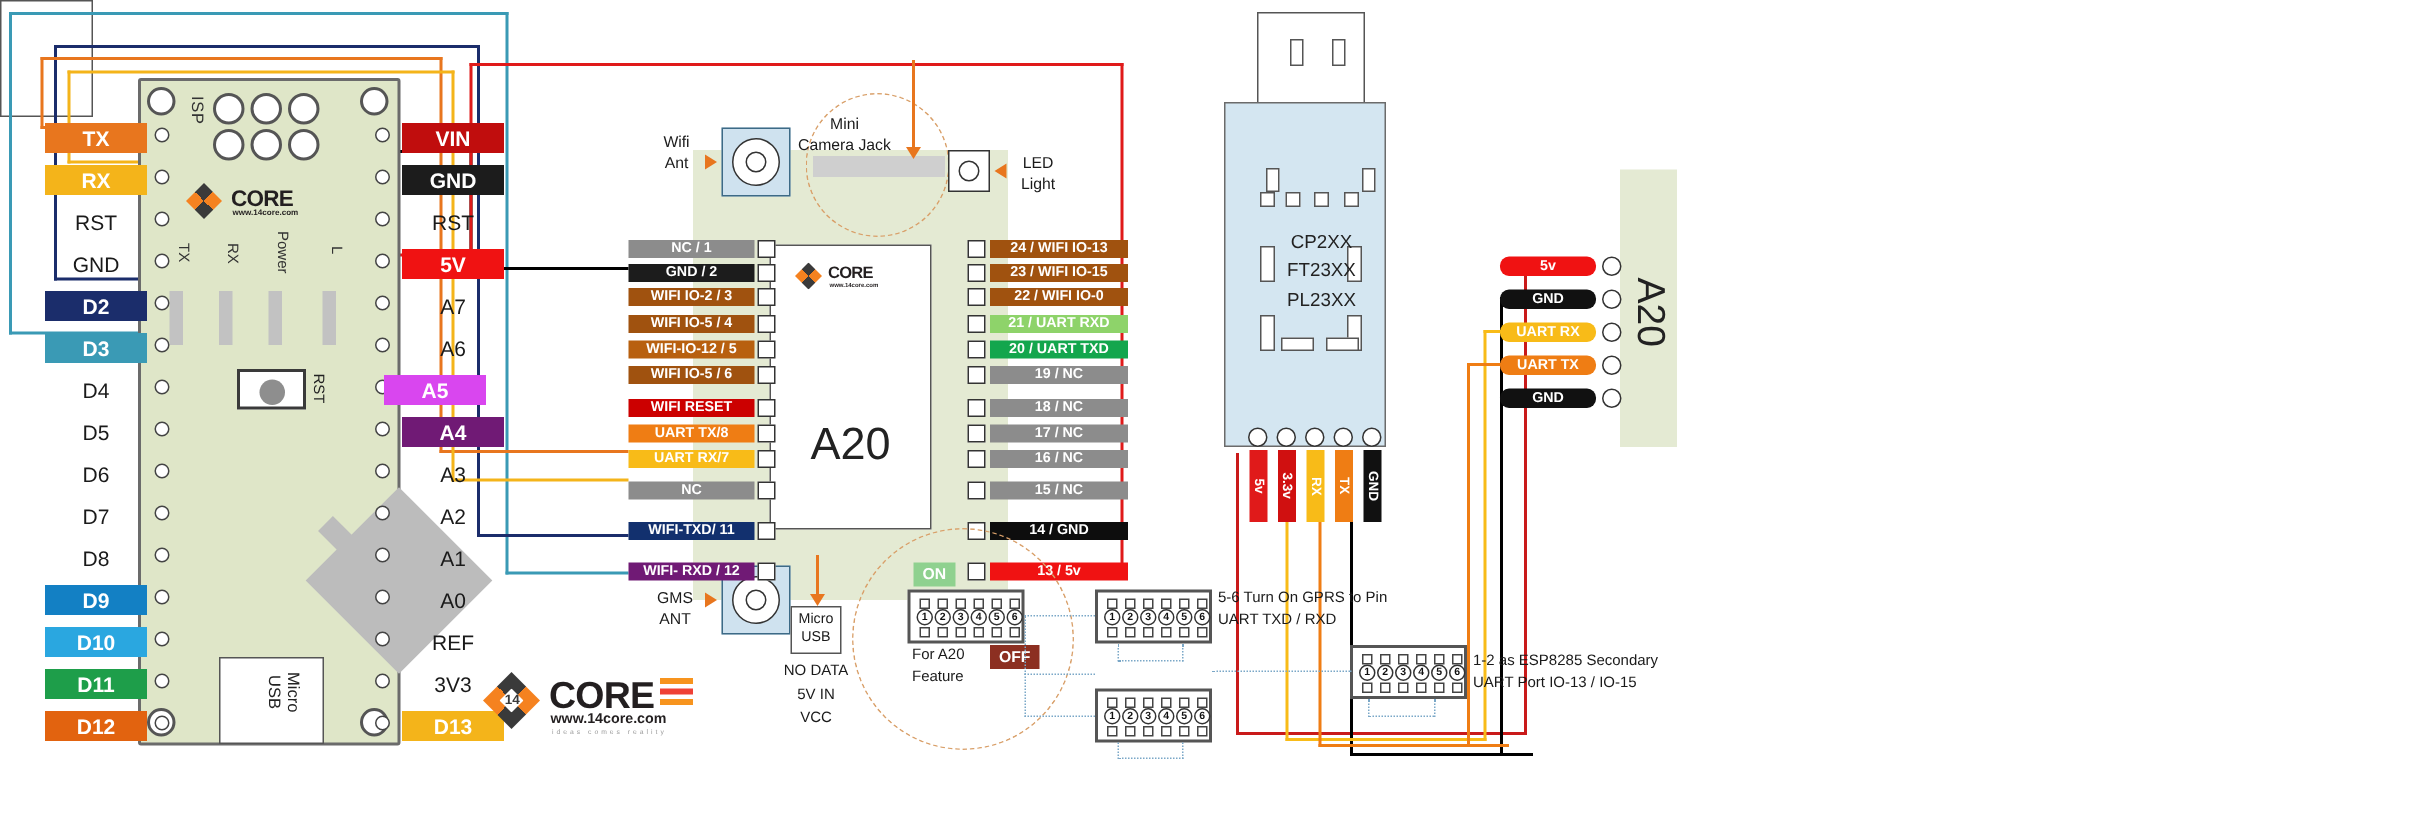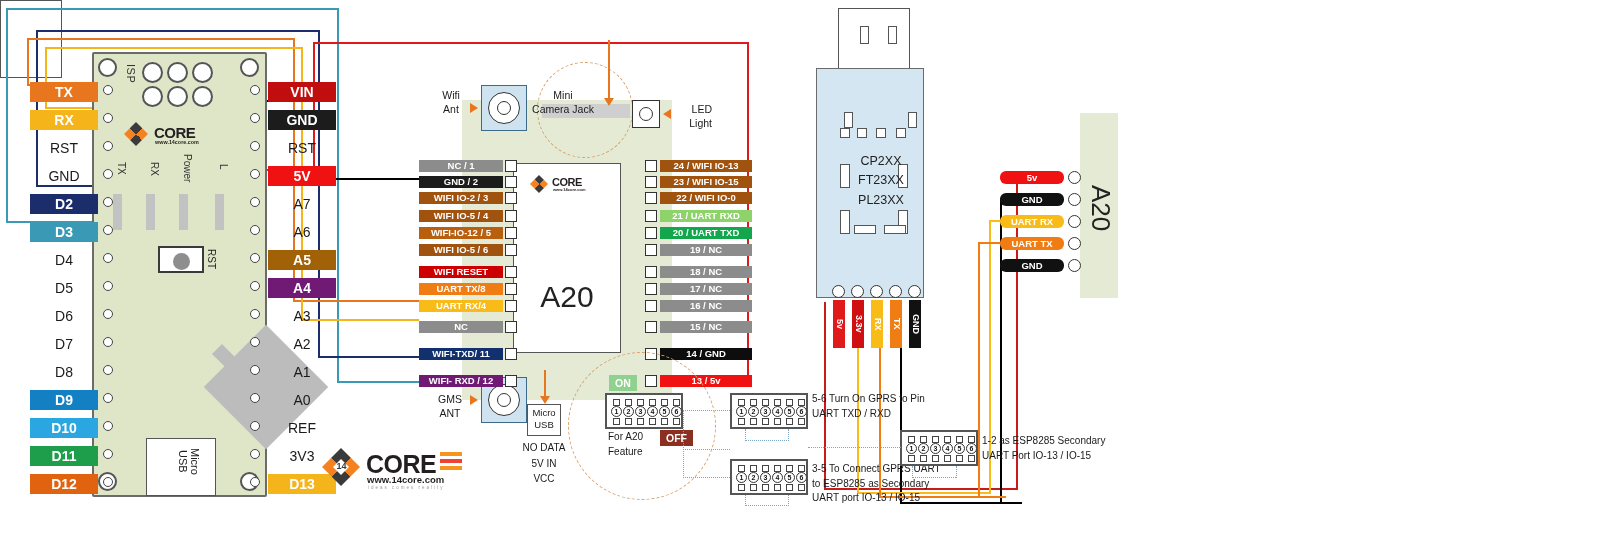--- a/index.html
+++ b/index.html
@@ -315,52 +315,52 @@
       <div class="pinlbl chip chip-l" style="top: 446px; left: 30px; background: rgb(30, 158, 74);">D11</div>
       <div class="pinlbl chip chip-l" style="top: 474px; left: 30px; background: rgb(226, 99, 15);">D12</div>
     </div>
   <div id="nano-right-labels">
       <div class="pinlbl chip chip-r" style="top: 82px; left: 268px; background: rgb(192, 13, 13);">VIN</div>
       <div class="pinlbl chip chip-r" style="top: 110px; left: 268px; background: rgb(28, 28, 28);">GND</div>
       <div class="pinlbl plain-r" style="top: 138px; left: 268px;">RST</div>
       <div class="pinlbl chip chip-r" style="top: 166px; left: 268px; background: rgb(240, 18, 18);">5V</div>
       <div class="pinlbl plain-r" style="top: 194px; left: 268px;">A7</div>
       <div class="pinlbl plain-r" style="top: 222px; left: 268px;">A6</div>
-      <div class="pinlbl chip chip-r" style="top: 250px; left: 268px; background: #a16207;">A5</div>
+      <div class="pinlbl chip chip-r" style="top: 250px; left: 256px; background: #d946ef;">A5</div>
       <div class="pinlbl chip chip-r" style="top: 278px; left: 268px; background: #701a75;">A4</div>
       <div class="pinlbl plain-r" style="top: 306px; left: 268px;">A3</div>
       <div class="pinlbl plain-r" style="top: 334px; left: 268px;">A2</div>
       <div class="pinlbl plain-r" style="top: 362px; left: 268px;">A1</div>
       <div class="pinlbl plain-r" style="top: 390px; left: 268px;">A0</div>
       <div class="pinlbl plain-r" style="top: 418px; left: 268px;">REF</div>
       <div class="pinlbl plain-r" style="top: 446px; left: 268px;">3V3</div>
       <div class="pinlbl chip chip-r" style="top: 474px; left: 268px; background: rgb(244, 180, 26);">D13</div>
     </div>
 
   <div class="abs" id="a20-board"></div>
   <div class="dash-circle" style="left:537px;top:62px;width:96px;height:96px;"></div>
   <div id="cam-jack"></div>
-  <div class="callout" style="left:518px;top:76px;width:90px;white-space:pre-line;margin-top:12px;">Mini
+  <div class="callout" style="left:518px;top:76px;width:90px;white-space:pre-line;">Mini
 Camera Jack</div>
   <div class="wire" style="left:608px;top:40px;width:1.6px;height:60px;background:#e8761e;"></div>
   <div class="arrow-d" style="left:604px;top:98px;"></div>
 
   <div class="ant-pad" style="left:481px;top:85px;">
     <div class="ring"></div>
     <div class="dot"></div>
   </div>
   <div class="callout" style="left:429px;top:88px;width:44px;white-space:pre-line;">Wifi
 Ant</div>
   <div class="arrow-r" style="left:470px;top:103px;"></div>
 
   <div id="led-pad">
       <div class="c"></div>
     </div>
   <div class="arrow-l" style="left:663px;top:109px;"></div>
-  <div class="callout" style="left:672px;top:102px;width:40px;text-align:right;white-space:pre-line;">LED
+  <div class="callout" style="left:672px;top:102px;width:40px;text-align:center;white-space:pre-line;">LED
 Light</div>
 
   <div id="a20-core"></div>
   <div class="logo" style="left:530px;top:175px;width:82px;height:20px;">
     <div class="mark" style="left:0;top:0;width:18px;height:18px;background:
       conic-gradient(from 45deg,#f58220 0 25%,#3a3a3a 0 50%,#f58220 0 75%,#3a3a3a 0 100%);
       clip-path:polygon(50% 0,100% 50%,50% 100%,0 50%);"></div>
     <div class="word" style="left:22px;top:1px;font-size:11px;">CORE</div>
     <div class="url" style="left:23px;top:12px;font-size:4px;">www.14core.com</div>
   </div>
@@ -393,21 +393,21 @@
       <div class="a20pin left" style="top: 210px; left: 419px; background: rgb(160, 82, 15);">WIFI IO-5 / 4</div>
       <div class="padbox" style="top: 210px; left: 505px;"></div>
       <div class="a20pin left" style="top: 227px; left: 419px; background: rgb(184, 96, 15);">WIFI-IO-12 / 5</div>
       <div class="padbox" style="top: 227px; left: 505px;"></div>
       <div class="a20pin left" style="top: 244px; left: 419px; background: rgb(160, 82, 15);">WIFI IO-5 / 6</div>
       <div class="padbox" style="top: 244px; left: 505px;"></div>
       <div class="a20pin left" style="top: 266px; left: 419px; background: rgb(204, 0, 0);">WIFI RESET</div>
       <div class="padbox" style="top: 266px; left: 505px;"></div>
       <div class="a20pin left" style="top: 283px; left: 419px; background: rgb(239, 125, 20);">UART TX/8</div>
       <div class="padbox" style="top: 283px; left: 505px;"></div>
-      <div class="a20pin left" style="top: 300px; left: 419px; background: rgb(248, 187, 24);">UART RX/4</div>
+      <div class="a20pin left" style="top: 300px; left: 419px; background: rgb(248, 187, 24);">UART RX/7</div>
       <div class="padbox" style="top: 300px; left: 505px;"></div>
       <div class="a20pin left" style="top: 321px; left: 419px; background: rgb(140, 140, 140);">NC</div>
       <div class="padbox" style="top: 321px; left: 505px;"></div>
       <div class="a20pin left" style="top: 348px; left: 419px; background: rgb(18, 48, 110);">WIFI-TXD/ 11</div>
       <div class="padbox" style="top: 348px; left: 505px;"></div>
       <div class="a20pin left" style="top: 375px; left: 419px; background: #701a75;">WIFI- RXD / 12</div>
       <div class="padbox" style="top: 375px; left: 505px;"></div>
     </div>
   <div id="a20-right-pins">
       <div class="a20pin right" style="top: 160px; left: 660px; background: rgb(160, 82, 15);">24 / WIFI IO-13</div>
@@ -535,23 +535,20 @@
         <div class="top"></div>
         <div class="num">5</div>
         <div class="bot"></div>
       </div>
       <div class="sw" style="left: 64px; top: 4px;">
         <div class="top"></div>
         <div class="num">6</div>
         <div class="bot"></div>
       </div>
     </div>
-  <div class="dipnote" style="left:812px;top:462px;white-space:pre-line;">3-5 To Connect GPRS UART
-  to ESP8285 as Secondary
-   UART port IO-13 / IO-15</div>
 
   <div class="dip" id="dip-c" style="left:900px;top:430px;width:78px;height:36px;">
       <div class="sw" style="left: 4px; top: 4px;">
         <div class="top"></div>
         <div class="num">1</div>
         <div class="bot"></div>
       </div>
       <div class="sw" style="left: 16px; top: 4px;">
         <div class="top"></div>
         <div class="num">2</div>

